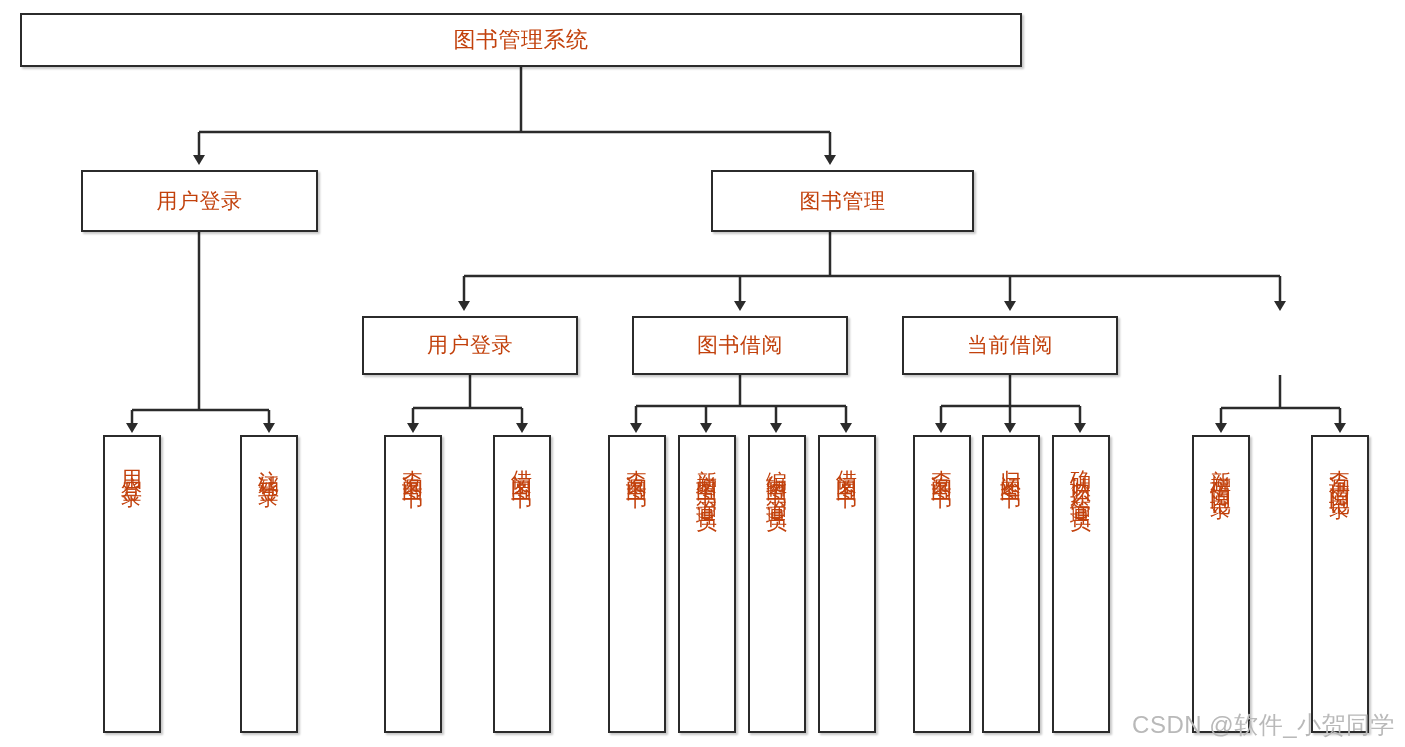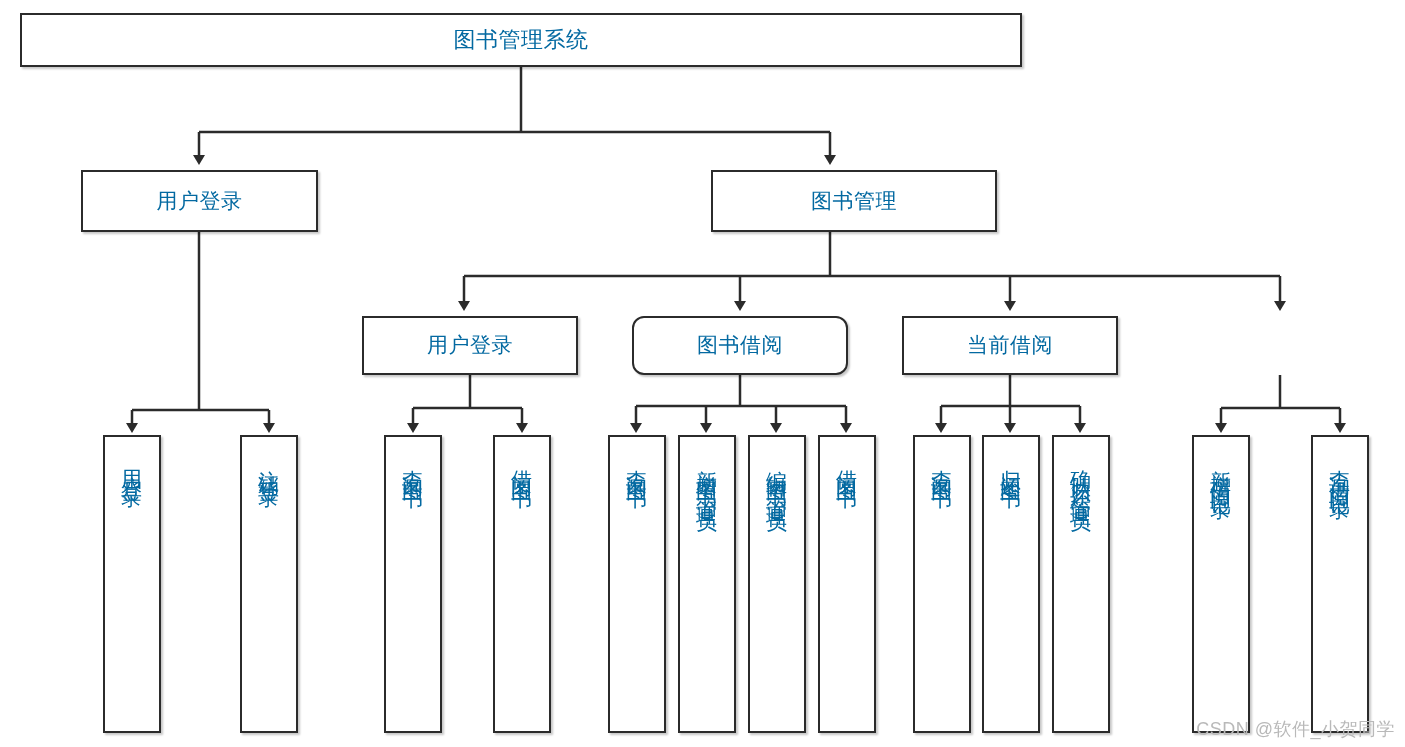--- a/index.html
+++ b/index.html
@@ -27,21 +27,21 @@
   }
   .node {
     position: absolute;
     box-sizing: border-box;
     background: #ffffff;
     border: 2px solid #2b2b2b;
     box-shadow: 2px 2px 2px rgba(0,0,0,0.22);
     display: flex;
     align-items: center;
     justify-content: center;
-    color: #0369a1;
+    color: #c2410c;
   }
   .node-label {
     display: block;
     text-align: center;
     line-height: 1.15;
     white-space: nowrap;
   }
   
   .node.h .node-label {
     font-size: 21px;
@@ -61,21 +61,21 @@
     font-size: 21px;
     line-height: 1.0;
     letter-spacing: 6px;
     white-space: nowrap;
     -webkit-text-orientation: upright;
   }
   .watermark {
     position: absolute;
     right: 10px;
     bottom: 6px;
-    font-size: 18px;
+    font-size: 24px;
     color: #b9b9b9;
     white-space: nowrap;
     letter-spacing: 0.5px;
   }
 </style>
 </head>
 <body>
 
 <div id="canvas">
 
@@ -130,29 +130,29 @@
   </svg>
 
   <div class="node h root" style="left:20px; top:13px; width:1002px; height:54px;">
     <span class="node-label">图书管理系统</span>
   </div>
 
   <div class="node h" style="left:81px; top:170px; width:237px; height:62px;">
     <span class="node-label">用户登录</span>
   </div>
 
-  <div class="node h" style="left:711px; top:170px; width:286px; height:62px;">
+  <div class="node h" style="left:711px; top:170px; width:263px; height:62px;">
     <span class="node-label">图书管理</span>
   </div>
 
   <div class="node h" style="left:362px; top:316px; width:216px; height:59px;">
     <span class="node-label">用户登录</span>
   </div>
 
-  <div class="node h" style="left:632px; top:316px; width:216px; height:59px;border-radius:12px;">
+  <div class="node h" style="left:632px; top:316px; width:216px; height:59px;">
     <span class="node-label">图书借阅</span>
   </div>
 
   <div class="node h" style="left:902px; top:316px; width:216px; height:59px;justify-content:center;">
     <span class="node-label">当前借阅</span>
   </div>
 
 
   <div class="node v" style="left:103px; top:435px; width:58px; height:298px;">
     <span class="node-label">用户登录</span>

